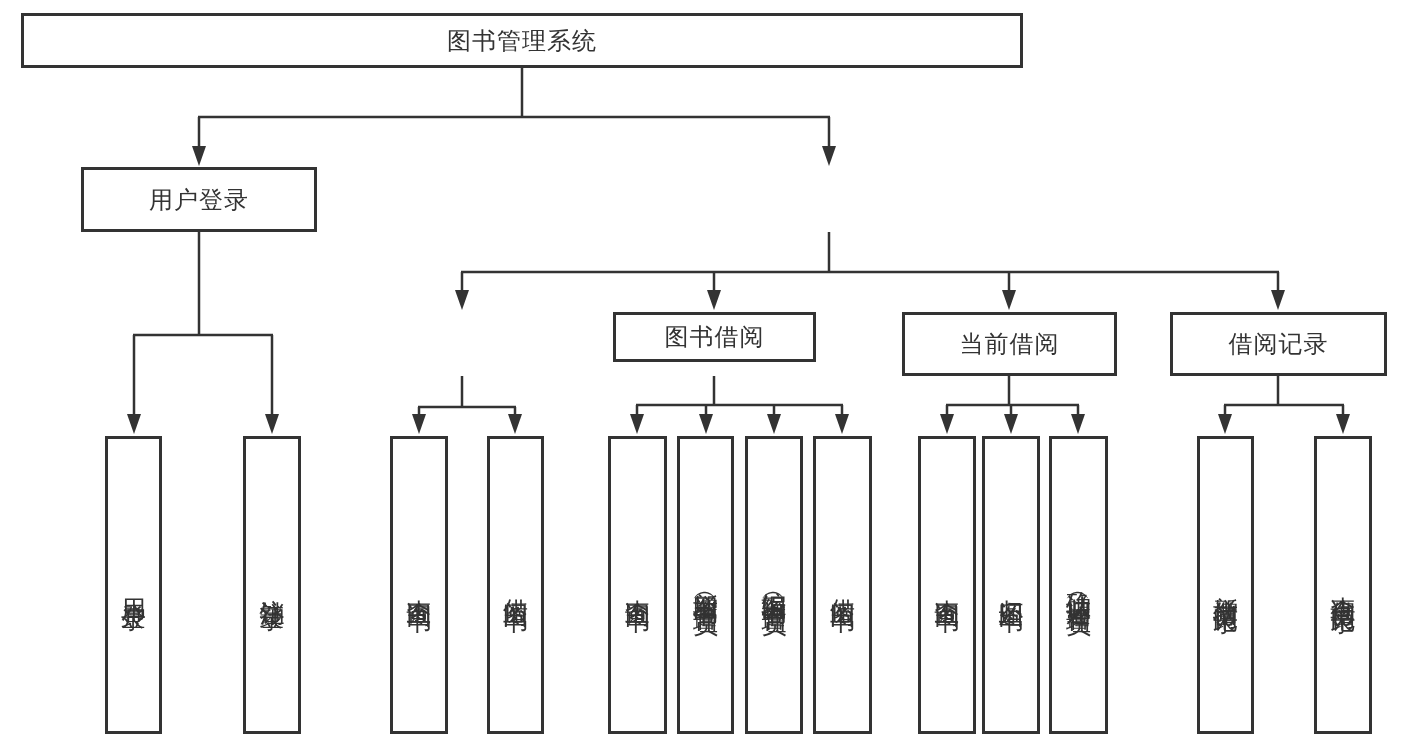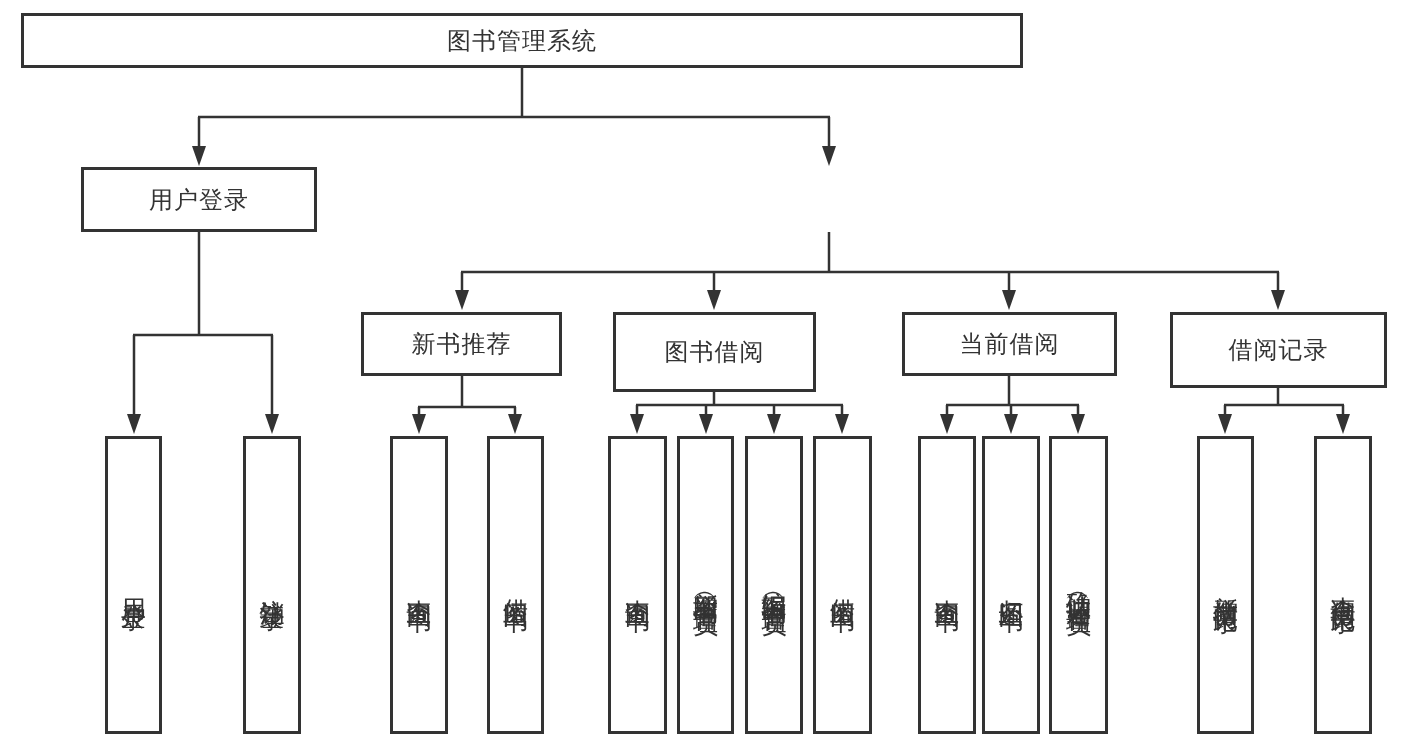--- a/index.html
+++ b/index.html
@@ -127,30 +127,27 @@
   </svg>
 
   <div class="box h" style="left:21px; top:13px; width:1002px; height:55px;">
     <span>图书管理系统</span>
   </div>
 
   <div class="box h" style="left:81px; top:167px; width:236px; height:65px;">
     <span>用户登录</span>
   </div>
 
-  <div class="box h" style="left:361px; top:312px; width:201px; height:64px;">
-    <span>新书推荐</span>
-  </div>
-  <div class="box h" style="left:613px; top:312px; width:203px; height:80px;">
+  <div class="box h" style="left:613px; top:312px; width:203px; height:50px;">
     <span>图书借阅</span>
   </div>
   <div class="box h" style="left:902px; top:312px; width:215px; height:64px;">
     <span>当前借阅</span>
   </div>
-  <div class="box h" style="left:1170px; top:312px; width:217px; height:76px;">
+  <div class="box h" style="left:1170px; top:312px; width:217px; height:64px;">
     <span>借阅记录</span>
   </div>
 
   <div class="box v" style="left:105px; top:436px; width:57px; height:298px;">
     <span>用户登录</span>
   </div>
   <div class="box v" style="left:243px; top:436px; width:58px; height:298px;">
     <span>注销登录</span>
   </div>
   <div class="box v" style="left:390px; top:436px; width:58px; height:298px;">

